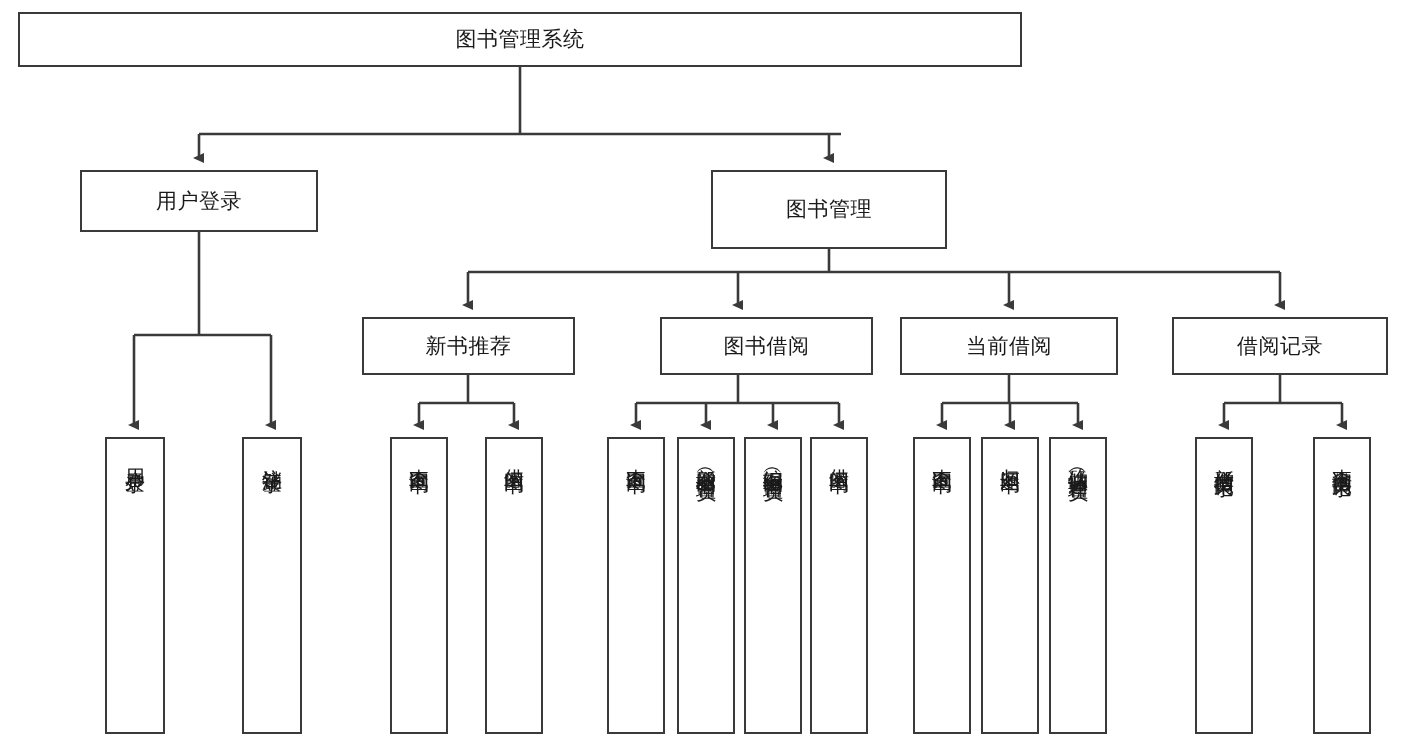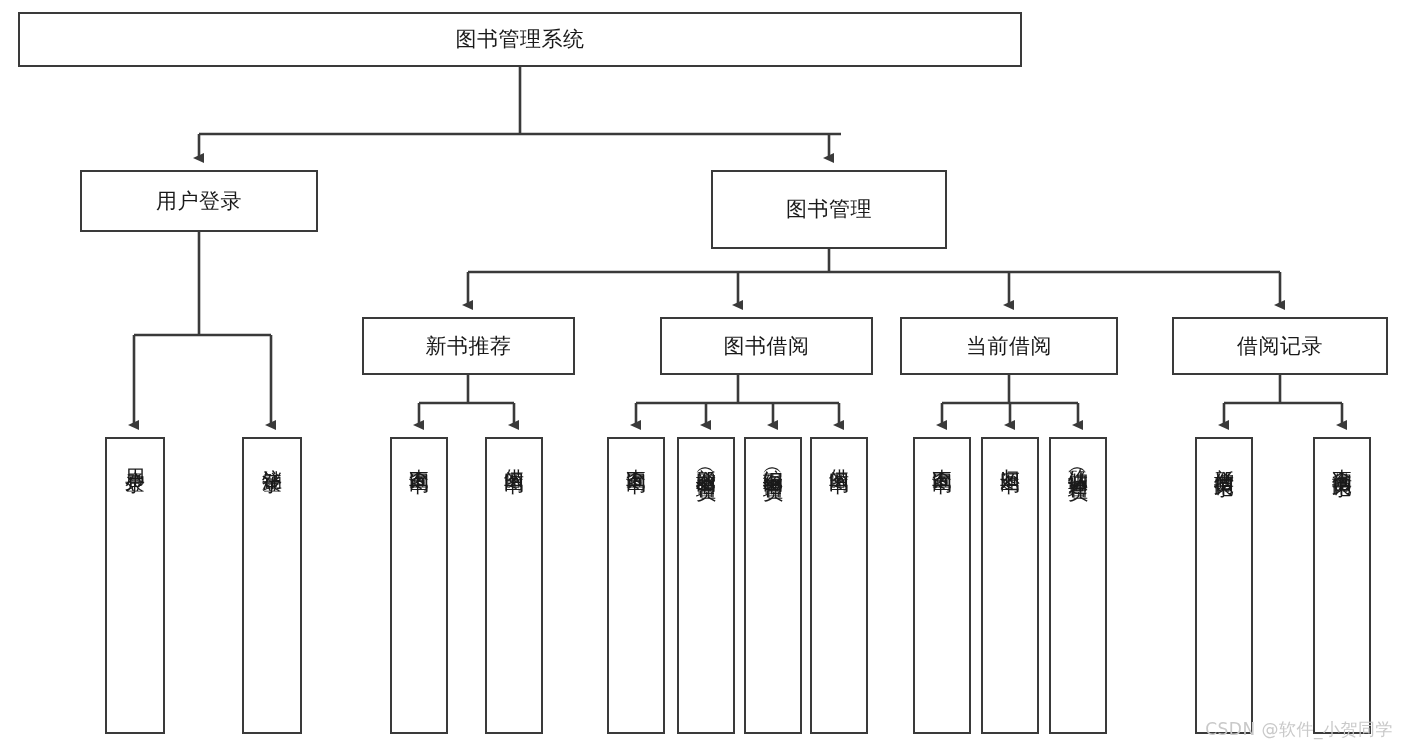--- a/index.html
+++ b/index.html
@@ -191,14 +191,13 @@
     <span class="node-label">确认归还（管理员）</span>
   </div>
 
   <div class="node vert" style="left:1195px; top:437px; width:58px; height:297px;">
     <span class="node-label">新增借阅记录</span>
   </div>
   <div class="node vert" style="left:1313px; top:437px; width:58px; height:297px;">
     <span class="node-label">查询借阅记录</span>
   </div>
 
-  <div id="watermark">CSDN @软件_小贺同学</div>
 </div>
 
 </body></html>

